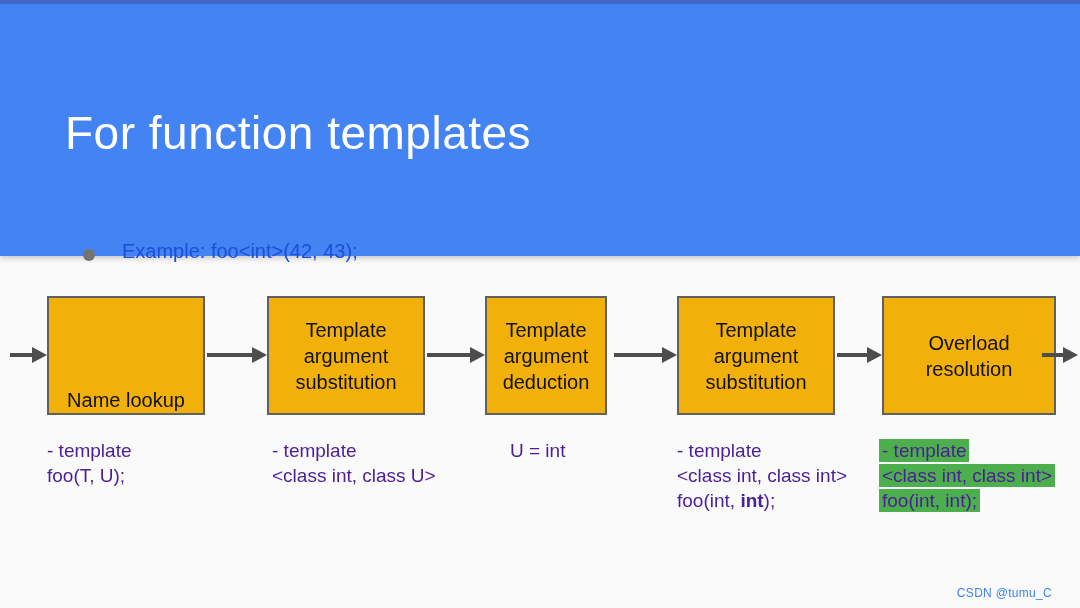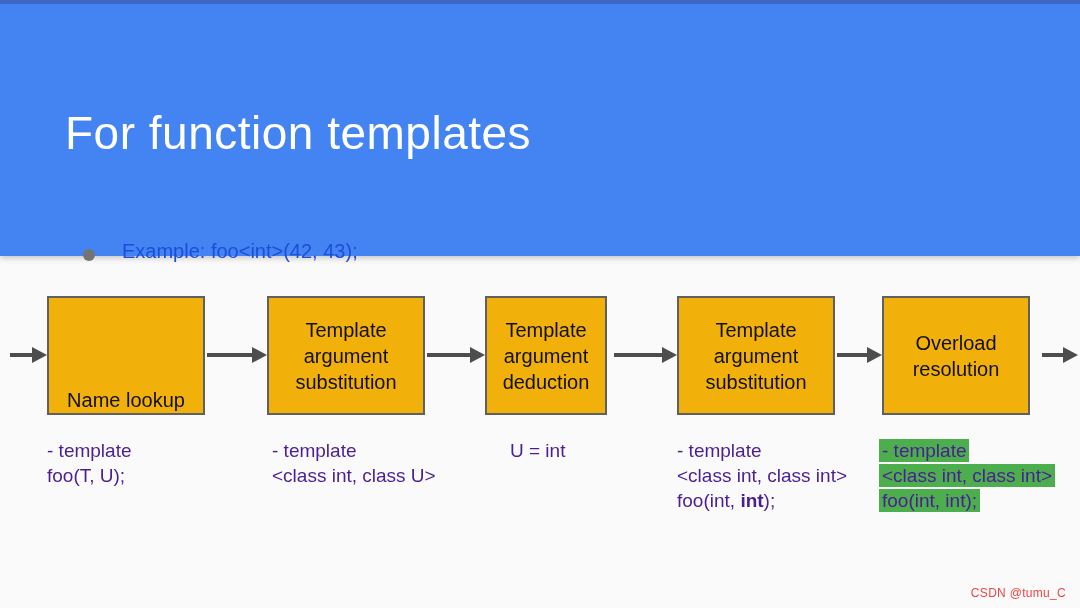--- a/index.html
+++ b/index.html
@@ -33,21 +33,21 @@
   .box{
     position:absolute;top:296px;height:119px;box-sizing:border-box;
     background:#f2b10a;border:2px solid #5f6062;
     display:flex;align-items:center;justify-content:center;text-align:center;
     font-size:20px;line-height:1.3;color:#111;padding:0 8px;
   }
   .box-1{left:47px;width:158px;align-items:flex-end;}
   .box-2{left:267px;width:158px;}
   .box-3{left:485px;width:122px;}
   .box-4{left:677px;width:158px;}
-  .box-5{left:882px;width:148px;}
+  .box-5{left:882px;width:174px;}
   
   .shaft{position:absolute;top:353px;height:4px;background:#4d4d4d;}
   .head{
     position:absolute;top:347px;width:0;height:0;
     border-top:8px solid transparent;border-bottom:8px solid transparent;
     border-left:15px solid #4d4d4d;
   }
   .shaft-0{left:10px;width:24px;}   .head-0{left:32px;}
   .shaft-1{left:207px;width:47px;}  .head-1{left:252px;}
   .shaft-2{left:427px;width:45px;}  .head-2{left:470px;}
@@ -61,22 +61,22 @@
   }
   .ann-1{left:47px;}
   .ann-2{left:272px;}
   .ann-3{left:510px;}
   .ann-4{left:677px;}
   .ann-5{left:879px;}
   .ann b{font-weight:bold;}
   .hl{background:#4dae4e;padding:1px 3px;}
   
   .watermark{
-    position:absolute;right:14px;bottom:8px;
-    font-size:12px;color:#ef4444;letter-spacing:0.3px;margin-left:32px;
+    position:absolute;right:28px;bottom:8px;
+    font-size:12px;color:#3b82f6;letter-spacing:0.3px;margin-left:32px;
   }
 </style>
 </head>
 <body>
 
 <div class="slide">
 
   <div class="header">
     <div class="header-topstrip"></div>
     <h1 class="title">For function templates</h1>

